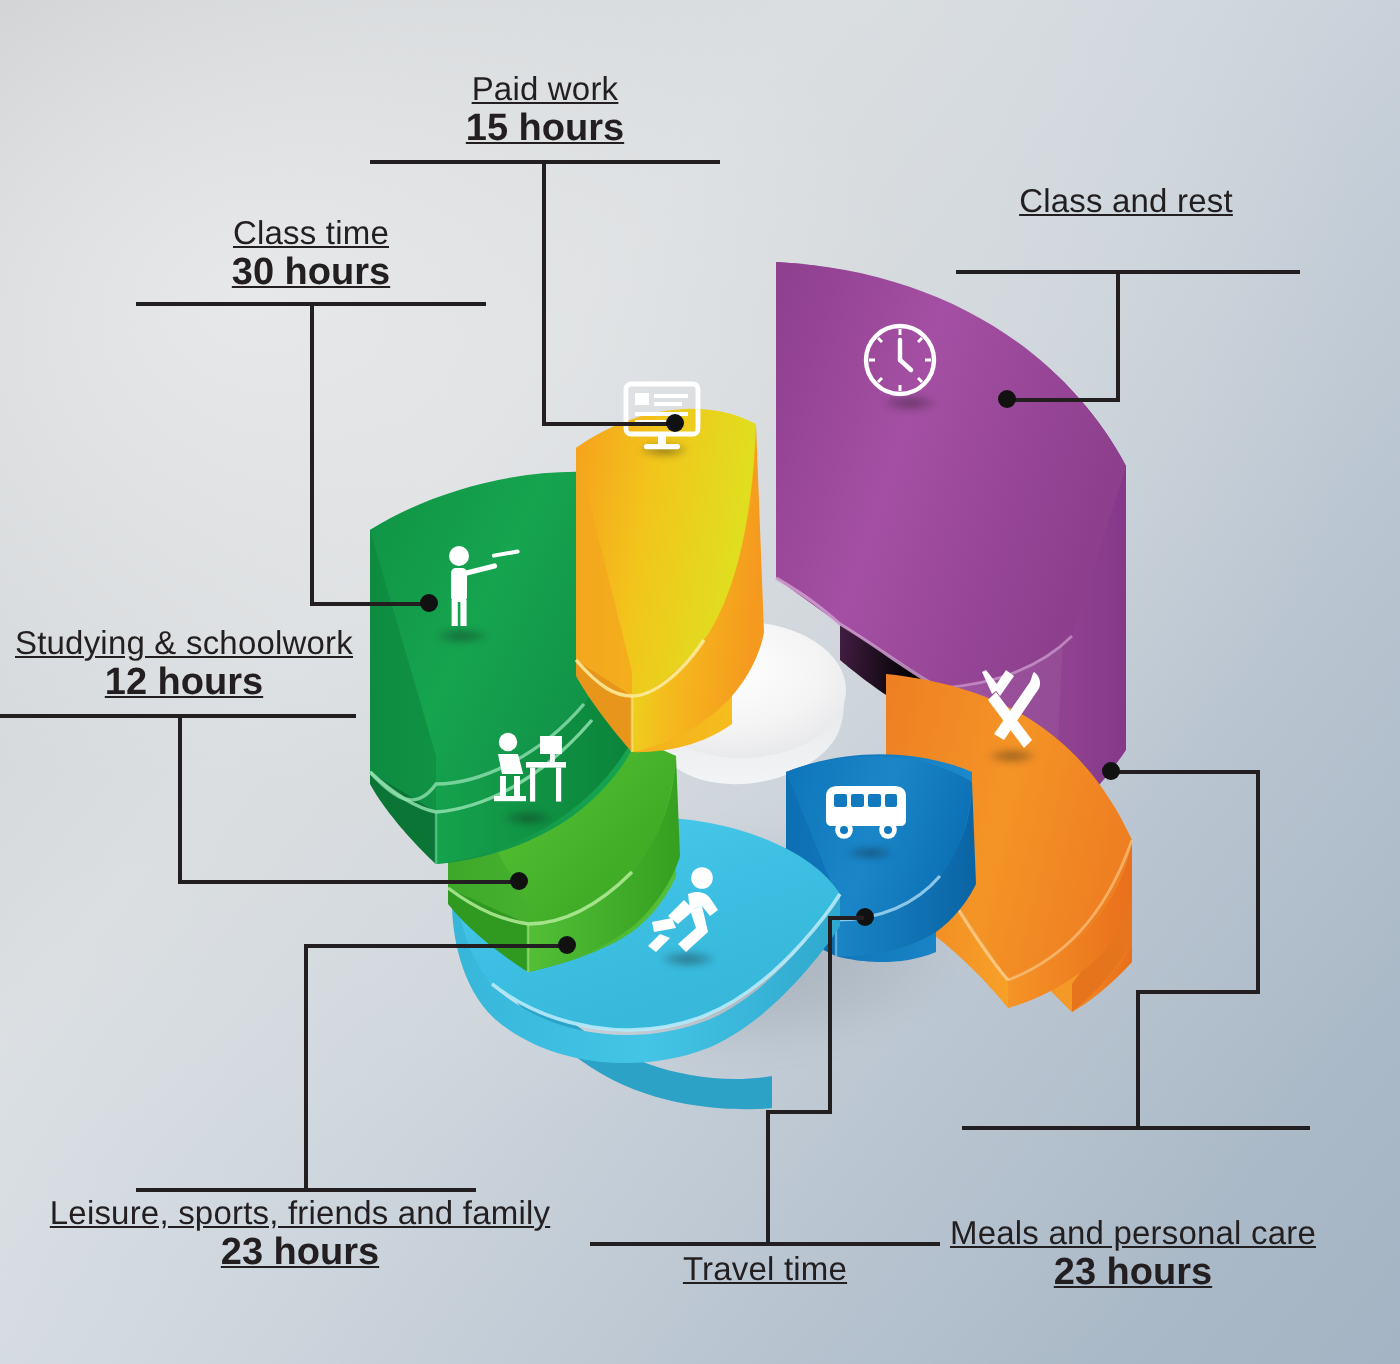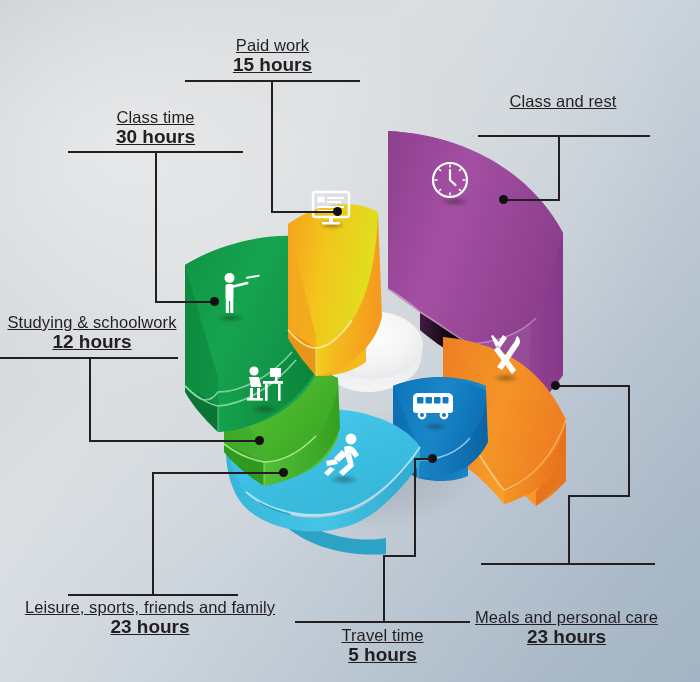--- a/index.html
+++ b/index.html
@@ -444,21 +444,20 @@
     <div class="l1">Leisure, sports, friends and family</div>
     <div class="l2">23 hours</div>
   </div>
   <div class="rule" style="left:68px; top:594px; width:170px;"></div>
   <div class="vline" style="left:152px; top:472px; height:124px;"></div>
   <div class="hline" style="left:152px; top:472px; width:132px;"></div>
   <div class="dot" style="left:279px; top:468px;"></div>
 
   <div class="label center" style="left:295px; top:626px; width:175px;">
     <div class="l1">Travel time</div>
-    <div class="l2">5 hours</div>
   </div>
   <div class="rule" style="left:295px; top:621px; width:175px;"></div>
   <div class="vline" style="left:383px; top:555px; height:68px;"></div>
   <div class="hline" style="left:383px; top:555px; width:33px;"></div>
   <div class="vline" style="left:414px; top:458px; height:99px;"></div>
   <div class="hline" style="left:431px; top:458px; width:0px;"></div>
   <div class="dot" style="left:428px; top:454px;"></div>
   <div class="hline" style="left:414px; top:458px; width:18px;"></div>
 
   <div class="label center" style="left:474px; top:568px; width:185px;margin-top:40px;">

